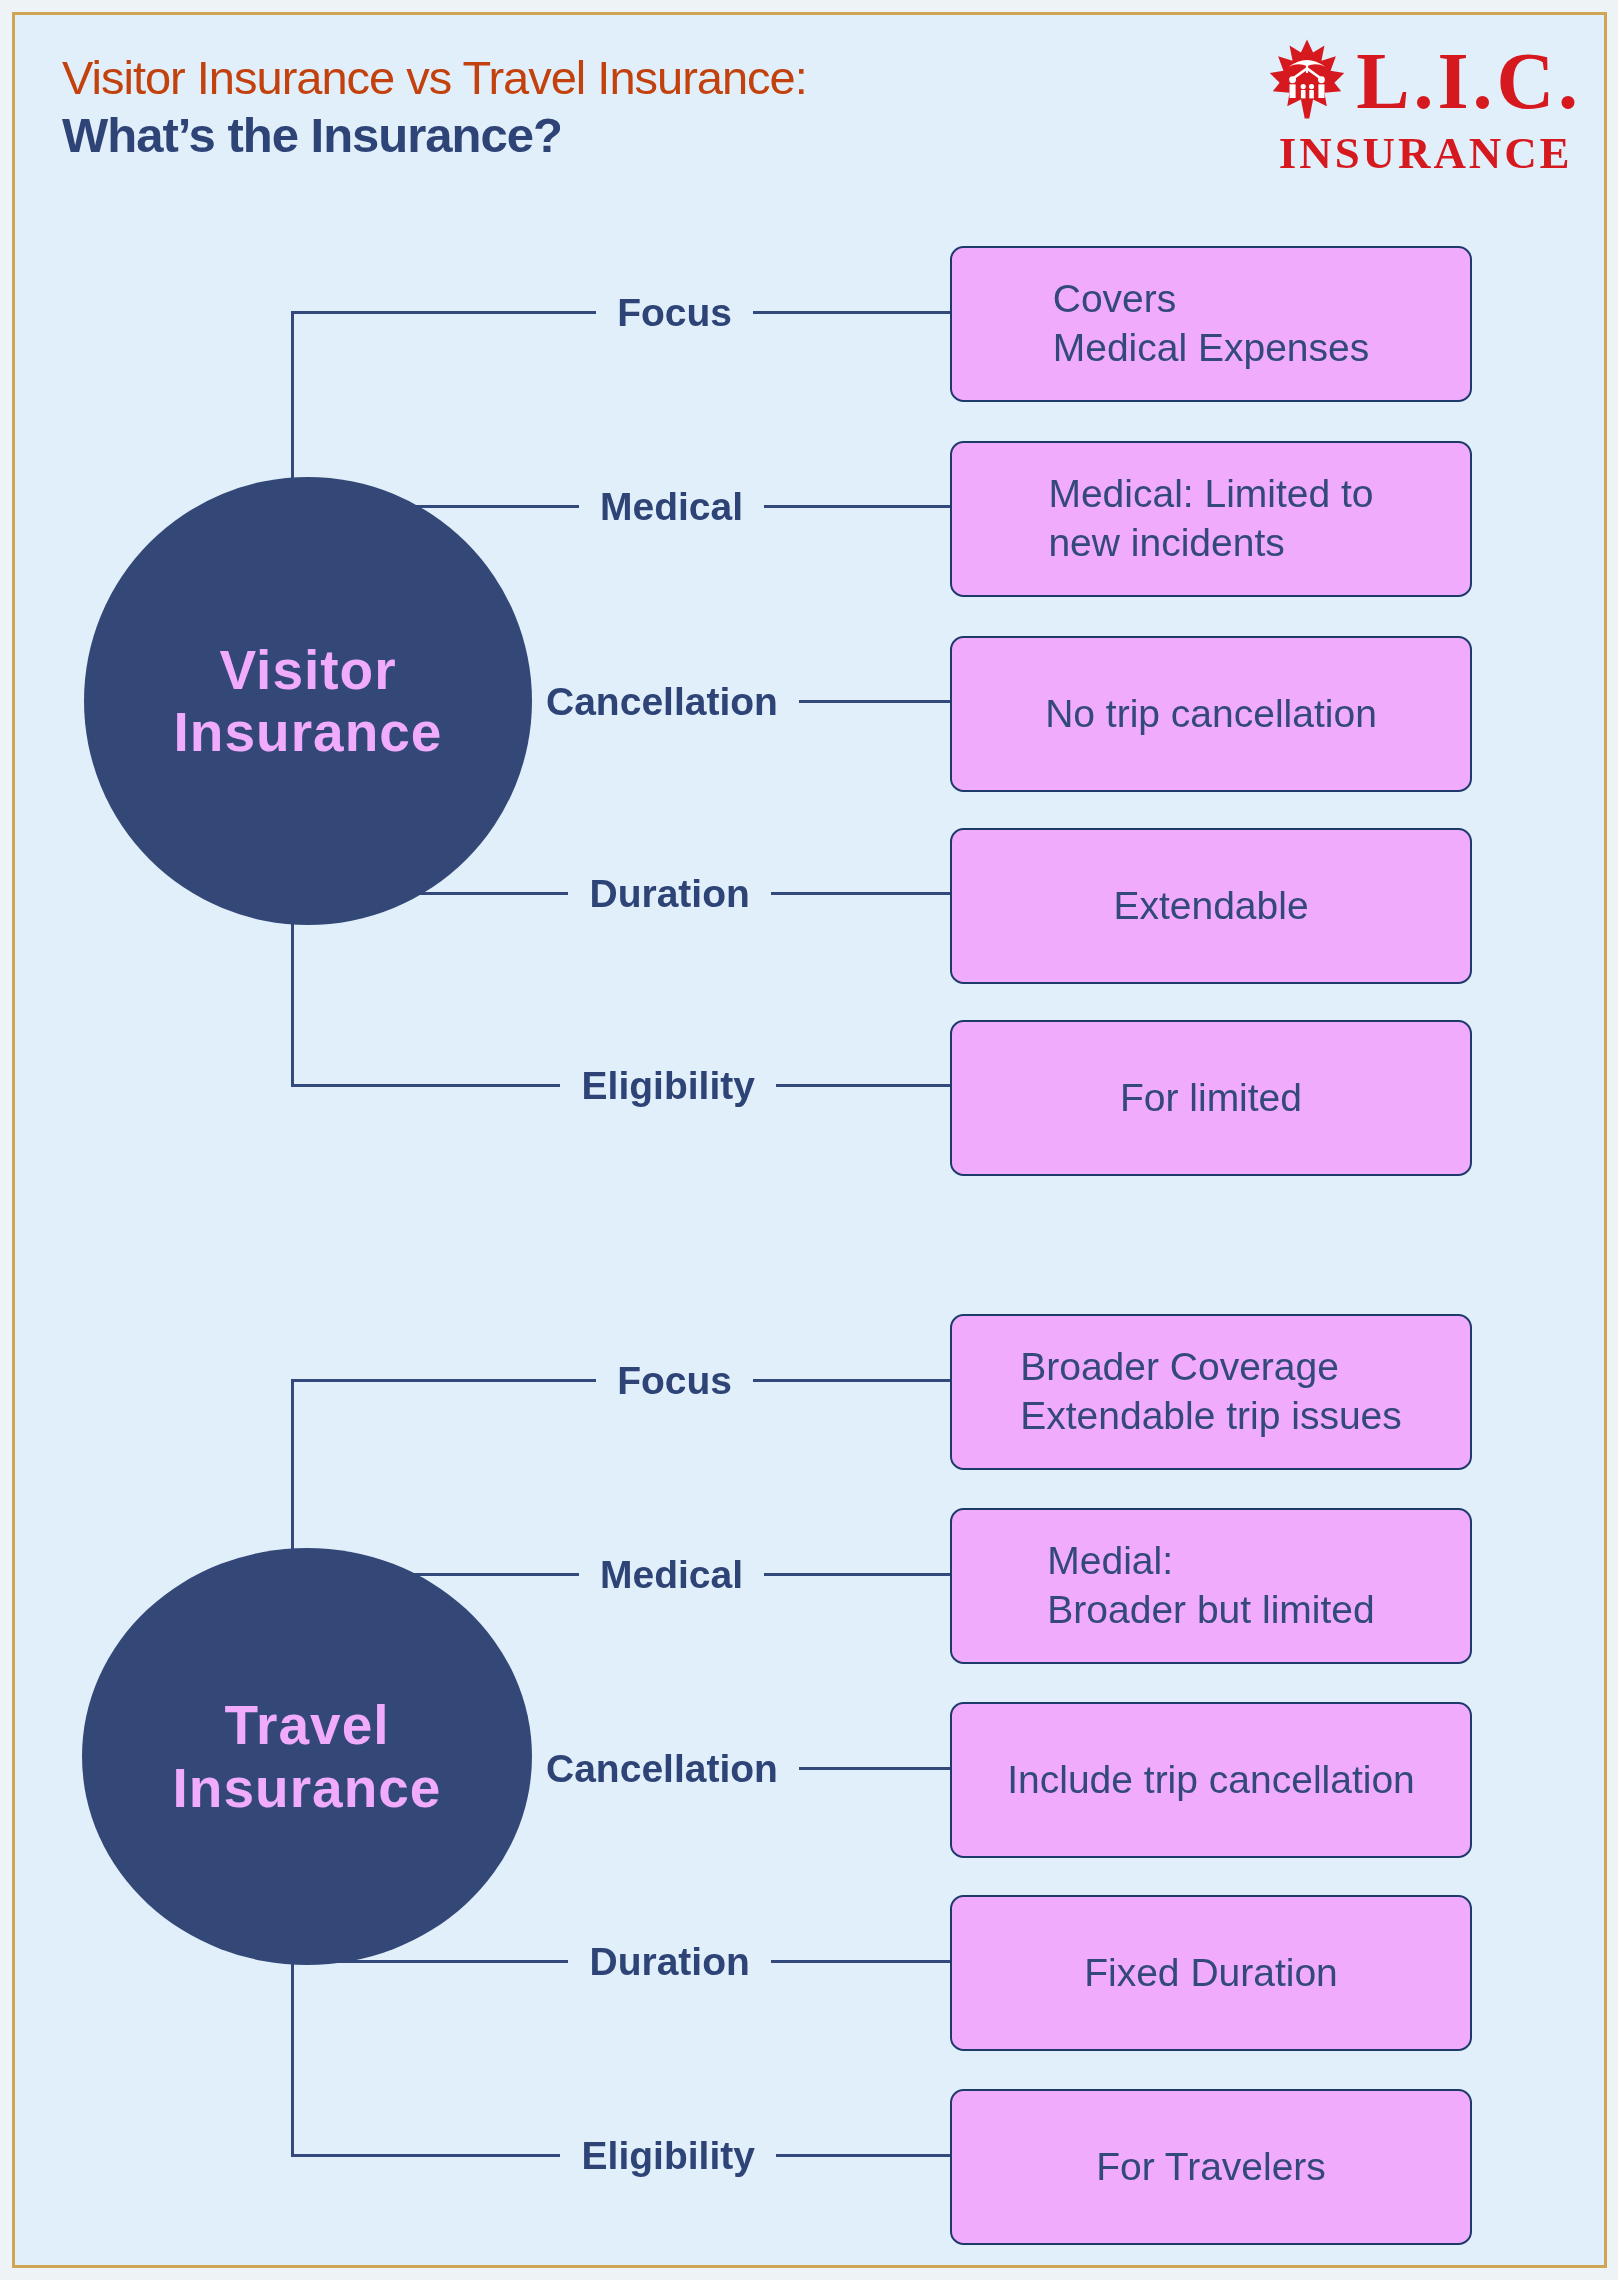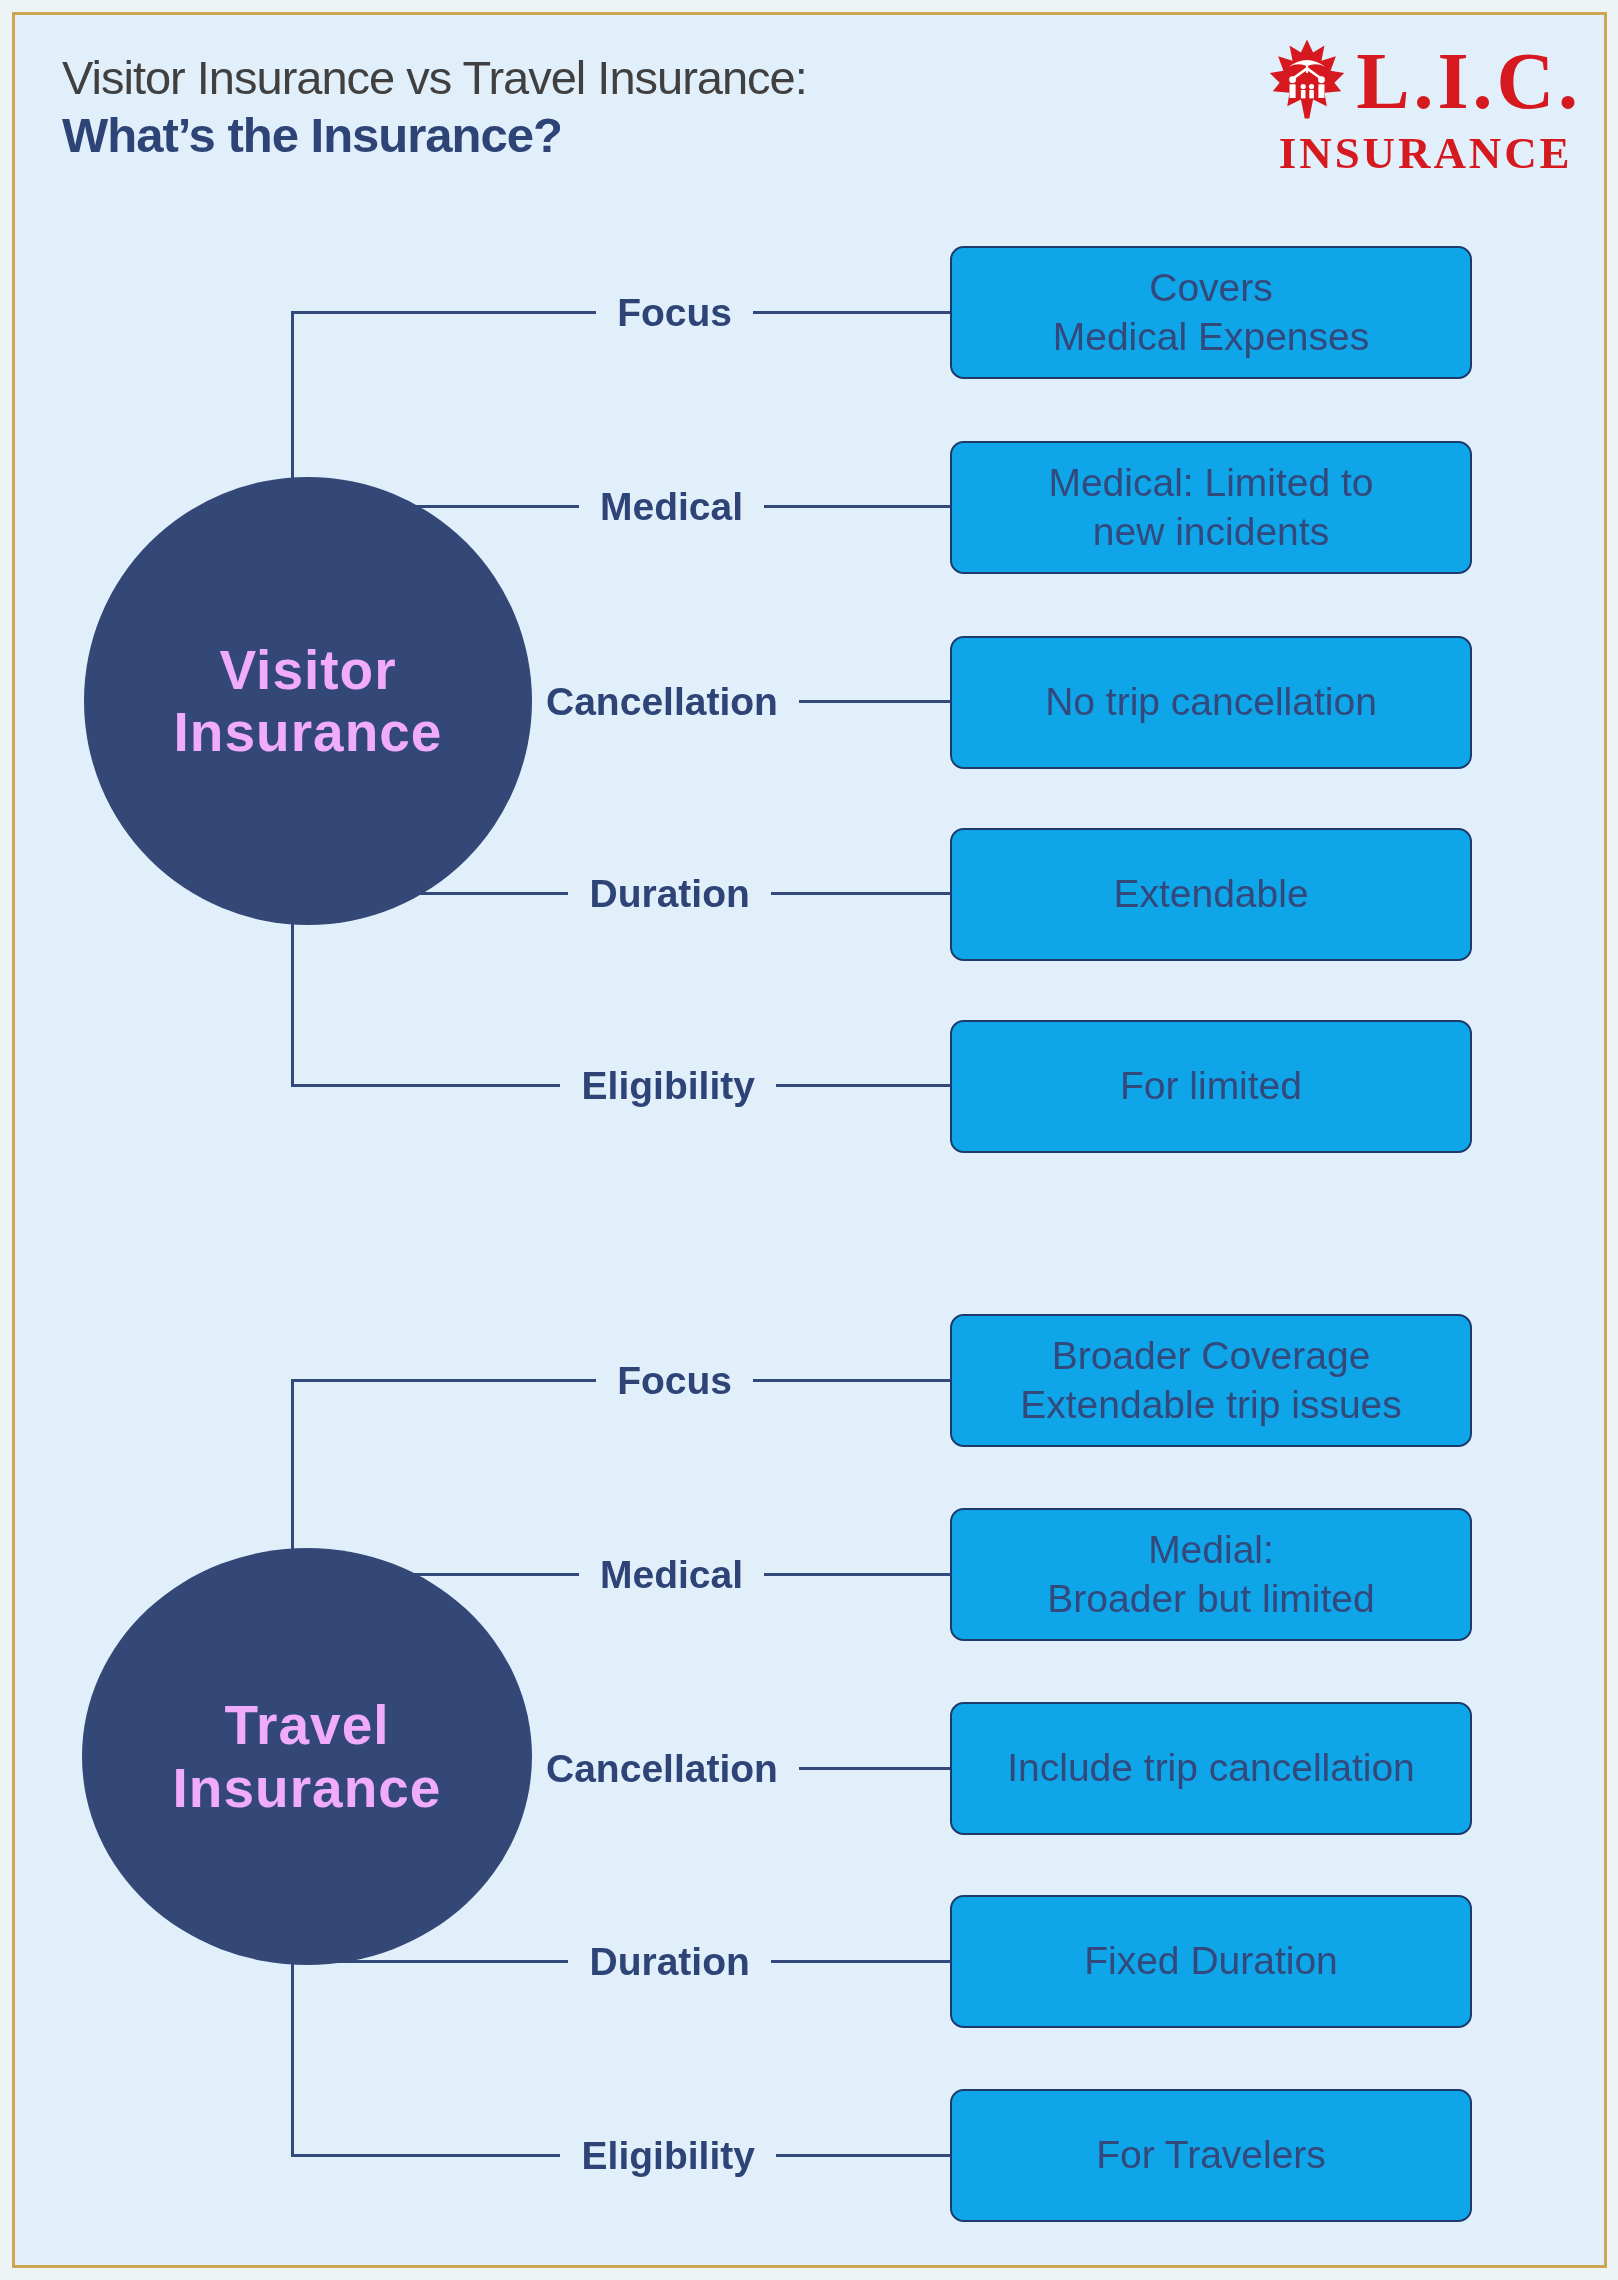--- a/index.html
+++ b/index.html
@@ -1,21 +1,21 @@
 <!DOCTYPE html>
 <html><head>
 <meta charset="utf-8">
 <style>
   html,body{margin:0;padding:0;}
   body{width:1619px;height:2280px;position:relative;background:#eef4f5;
        font-family:"Liberation Sans",sans-serif;overflow:hidden;}
   .frame{position:absolute;left:11.6px;top:11.6px;right:11.6px;bottom:11.6px;
          border:3.9px solid #cfa452;background:#e1effb;z-index:0;}
   
-  .title1{position:absolute;left:62px;top:50px;font-size:47px;color:#404040;
+  .title1{position:absolute;left:62px;top:50px;font-size:47px;color:#c2410c;
           letter-spacing:-1px;z-index:4;}
   .title2{position:absolute;left:62px;top:107px;font-size:49px;font-weight:bold;
           color:#2e4376;letter-spacing:-1px;z-index:4;}
   .logo{position:absolute;top:39px;right:37px;text-align:center;z-index:4;}
   .logo-top{display:flex;align-items:center;justify-content:flex-start;gap:11px;}
   .logo-lic{font-family:"Liberation Serif",serif;font-weight:bold;font-size:80px;
             color:#d6191f;letter-spacing:3.9px;line-height:.85;}
   .logo-word{font-family:"Liberation Serif",serif;font-weight:bold;font-size:45px;
              color:#d6191f;letter-spacing:2.9px;margin-top:3.9px;}
   
@@ -28,23 +28,23 @@
   .row .lbl{padding:0 21.3px;font-weight:bold;font-size:39px;color:#2e4376;
             white-space:nowrap;}
   
   .node{position:absolute;border-radius:50%;background:#344878;color:#f0abfc;
         display:flex;align-items:center;justify-content:center;text-align:center;
         font-weight:bold;font-size:55px;line-height:1.13;white-space:pre-line;
         letter-spacing:1px;z-index:2;}
   .n1{left:84px;top:477px;width:448px;height:448px;}
   .n2{left:82px;top:1548px;width:450px;height:417px;}
   
-  .box{position:absolute;left:950px;width:522px;height:133px;box-sizing:border-box;
-       border:2.9px solid #1d3a6b;border-radius:13.6px;background:#0ea5e9;
-       display:flex;align-items:center;justify-content:center;text-align:center;
+  .box{position:absolute;left:950px;width:522px;height:156px;box-sizing:border-box;
+       border:2.9px solid #1d3a6b;border-radius:13.6px;background:#f0abfc;
+       display:flex;align-items:center;justify-content:center;
        font-size:39px;color:#33497c;line-height:1.25;white-space:pre-line;z-index:3;}
   
   .g1r1{top:291px}.g1r2{top:485px}.g1r3{top:680px}.g1r4{top:872px}.g1r5{top:1064px}
   .g1b1{top:246px}.g1b2{top:441px}.g1b3{top:636px}.g1b4{top:828px}.g1b5{top:1020px}
   .g1v{top:312px;height:773px;}
   
   .g2r1{top:1359px}.g2r2{top:1553px}.g2r3{top:1747px}.g2r4{top:1940px}.g2r5{top:2134px}
   .g2b1{top:1314px}.g2b2{top:1508px}.g2b3{top:1702px}.g2b4{top:1895px}.g2b5{top:2089px}
   .g2v{top:1380px;height:775px;}
 </style>

